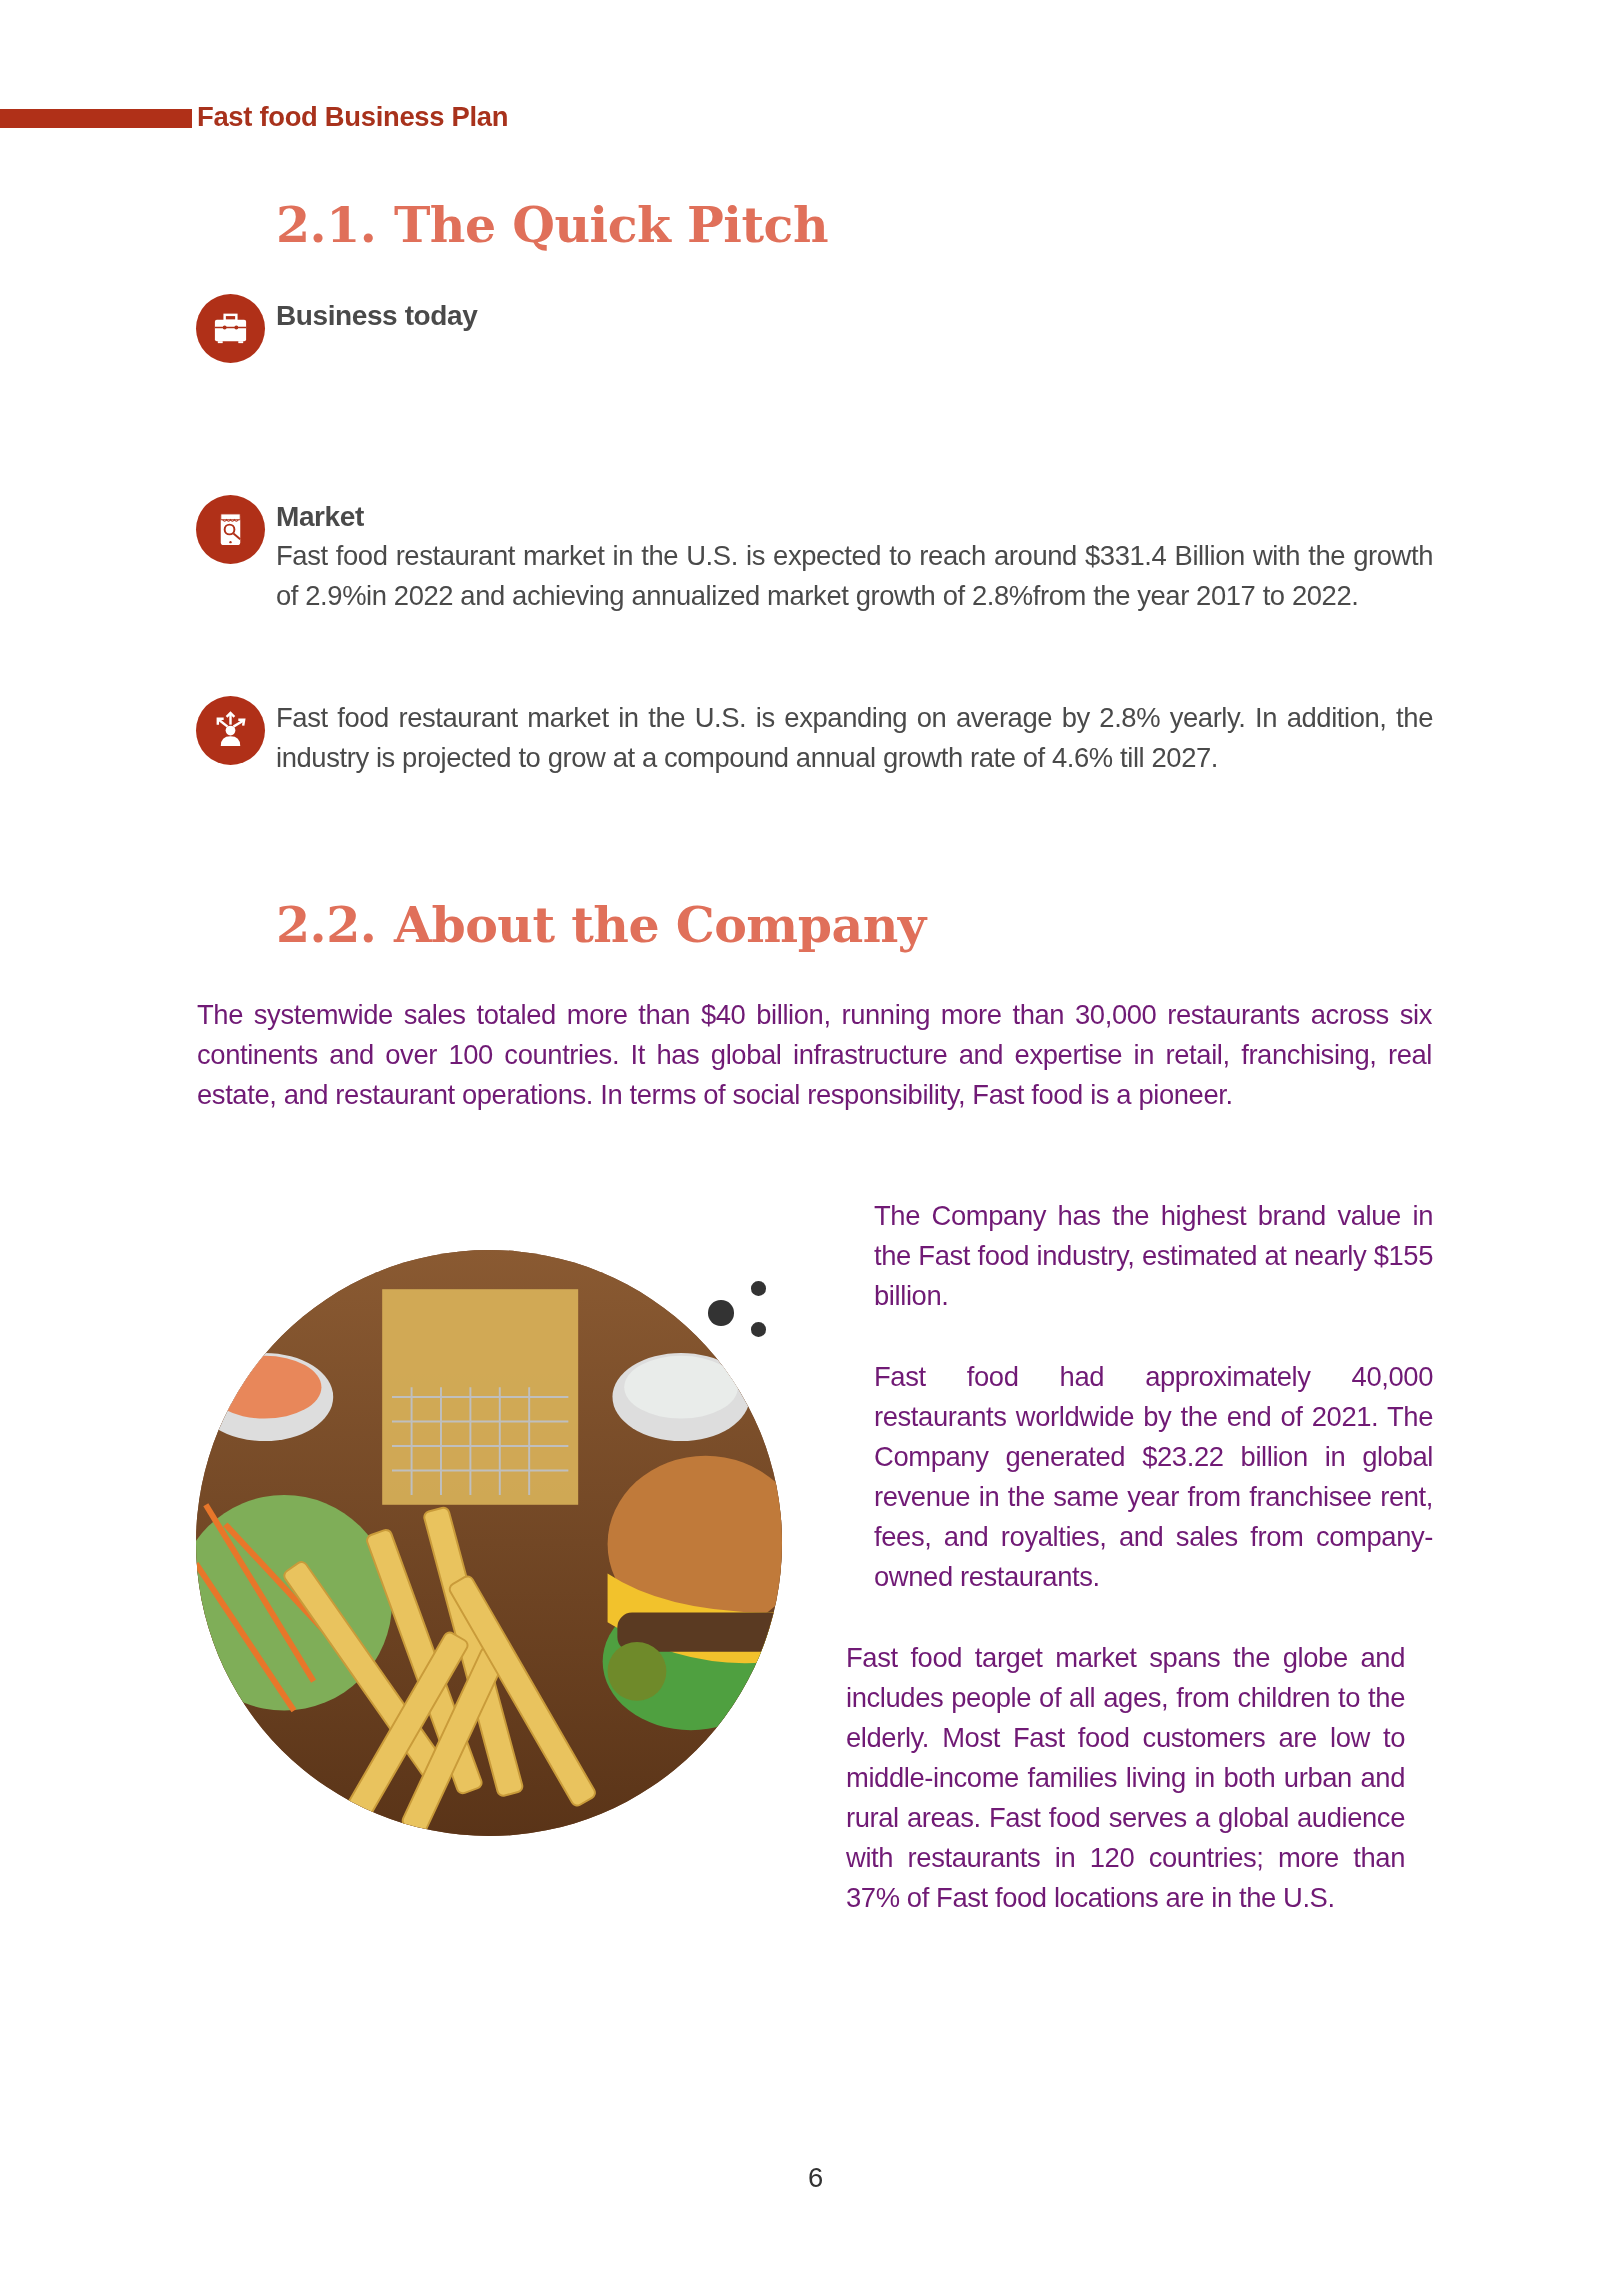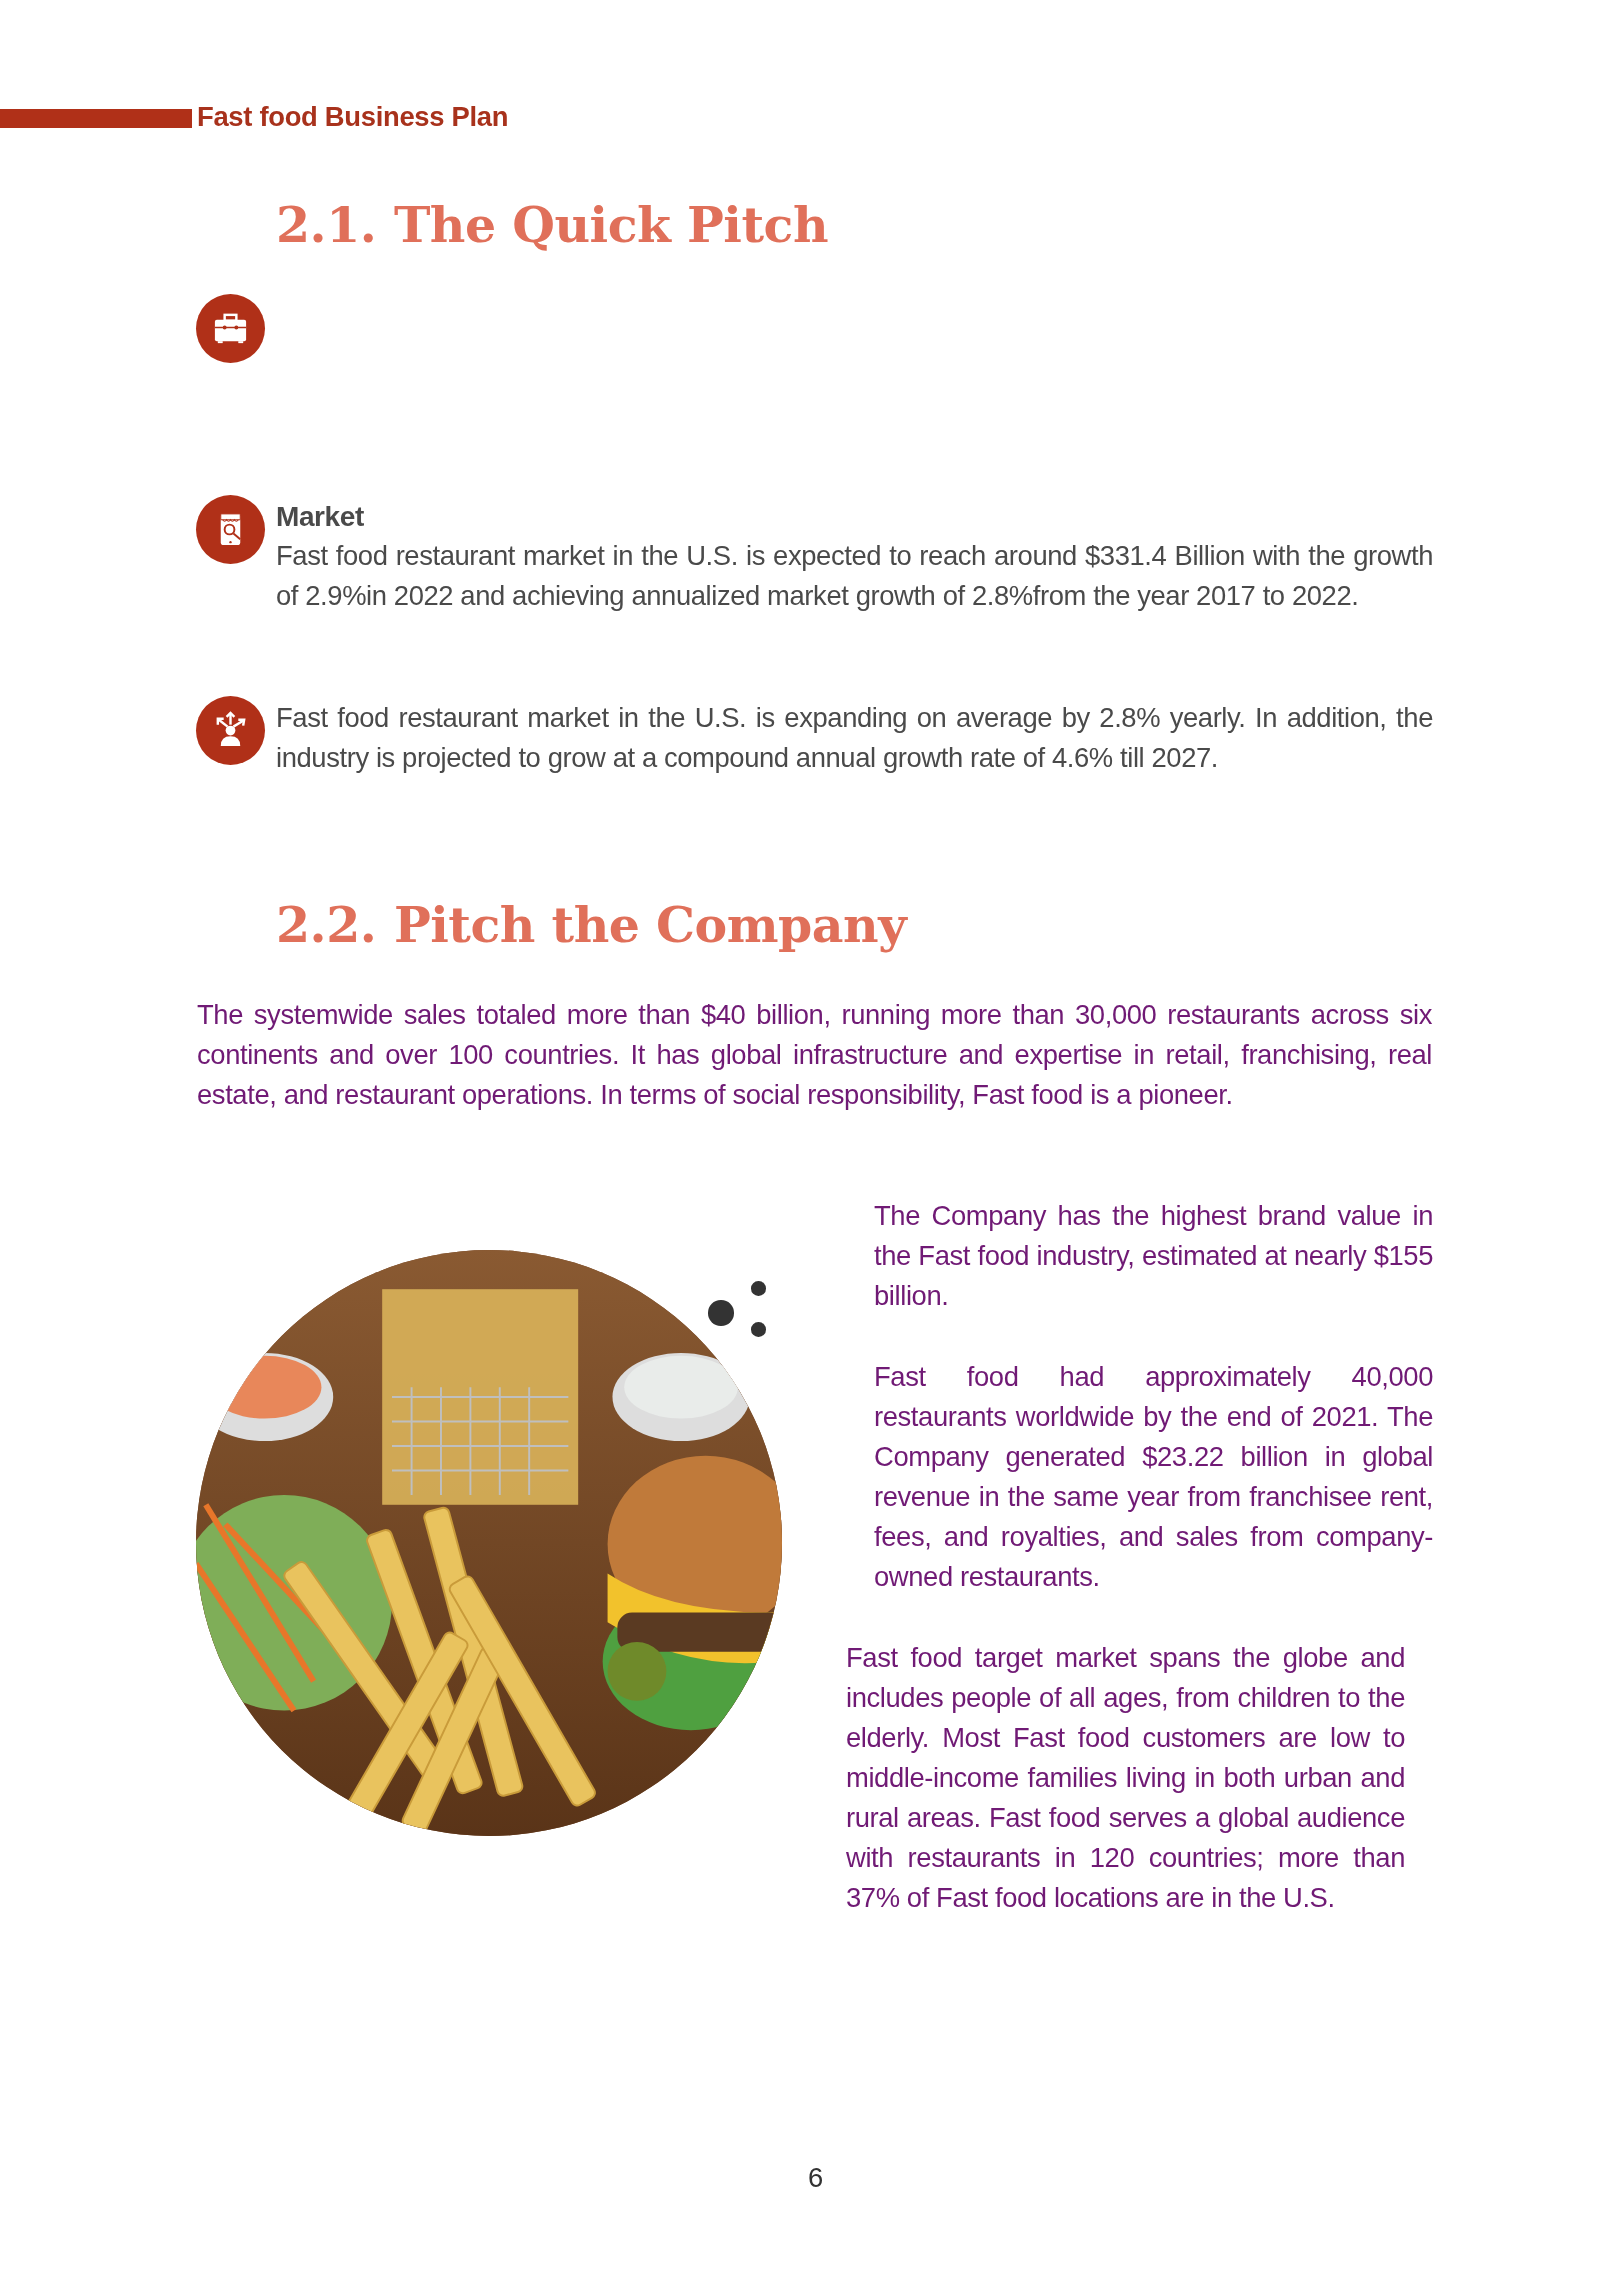--- a/index.html
+++ b/index.html
@@ -33,20 +33,21 @@
     <svg width="39" height="39" viewBox="0 0 40 40">
       <rect x="14" y="6" width="12" height="6" fill="none" stroke="#fff" stroke-width="2.5"></rect>
       <rect x="4" y="11" width="32" height="22" rx="2" fill="#fff"></rect>
       <line x1="4" y1="19" x2="36" y2="19" stroke="#b03018" stroke-width="1.5"></line>
       <circle cx="14" cy="19" r="2" fill="#b03018"></circle>
         <circle cx="26" cy="19" r="2" fill="#b03018"></circle>
       <rect x="7" y="33" width="5" height="2" fill="#fff"></rect>
         <rect x="28" y="33" width="5" height="2" fill="#fff"></rect>
     </svg>
   </div>
+  <div class="title">Business today</div>
 </div>
 
 <div class="item" style="top:497px;">
   <div class="icon">
     <svg width="39" height="39" viewBox="0 0 40 40">
       <rect x="10" y="4" width="20" height="32" rx="3" fill="#fff"></rect>
       <path d="M10 4 h20 v6 h-20z" fill="#fff" stroke="#b03018" stroke-width="1"></path>
       <path d="M12 10 q2 3 4 0 q2 3 4 0 q2 3 4 0 q2 3 4 0" fill="none" stroke="#b03018" stroke-width="1.2"></path>
       <circle cx="19" cy="20" r="5" fill="none" stroke="#b03018" stroke-width="2"></circle>
       <line x1="23" y1="24" x2="30" y2="30" stroke="#b03018" stroke-width="2"></line>
@@ -67,21 +68,21 @@
       <line x1="17" y1="16" x2="8" y2="9" stroke="#fff" stroke-width="2.5"></line>
       <path d="M7 14 l0-6 l6 0" fill="none" stroke="#fff" stroke-width="2.5"></path>
       <line x1="23" y1="16" x2="33" y2="10" stroke="#fff" stroke-width="2.5"></line>
       <path d="M28 9 l6 0 l-1 6" fill="none" stroke="#fff" stroke-width="2.5"></path>
     </svg>
   </div>
   <div class="body">Fast food restaurant market in the U.S. is expanding on average by 2.8% yearly. In addition, the industry is projected to grow at a compound annual growth rate of 4.6% till 2027.</div>
 </div>
 
 <div class="h2" style="top:896px;">
-  <span class="num">2.2.</span><span>Pitch the Company</span>
+  <span class="num">2.2.</span><span>About the Company</span>
 </div>
 
 <div class="para" style="left:197px;top:995px;width:1235px;">The systemwide sales totaled more than $40 billion, running more than 30,000 restaurants across six continents and over 100 countries. It has global infrastructure and expertise in retail, franchising, real estate, and restaurant operations. In terms of social responsibility, Fast food is a pioneer.</div>
 
 <div class="photo" aria-label="Burger, fries and salad on a wooden board">
   <svg width="586" height="586" viewBox="0 0 598 598">
     <defs>
       <linearGradient id="wood" x1="0" y1="0" x2="0" y2="1">
         <stop offset="0" stop-color="#8a5a32"></stop>
           <stop offset="1" stop-color="#5a3418"></stop>

